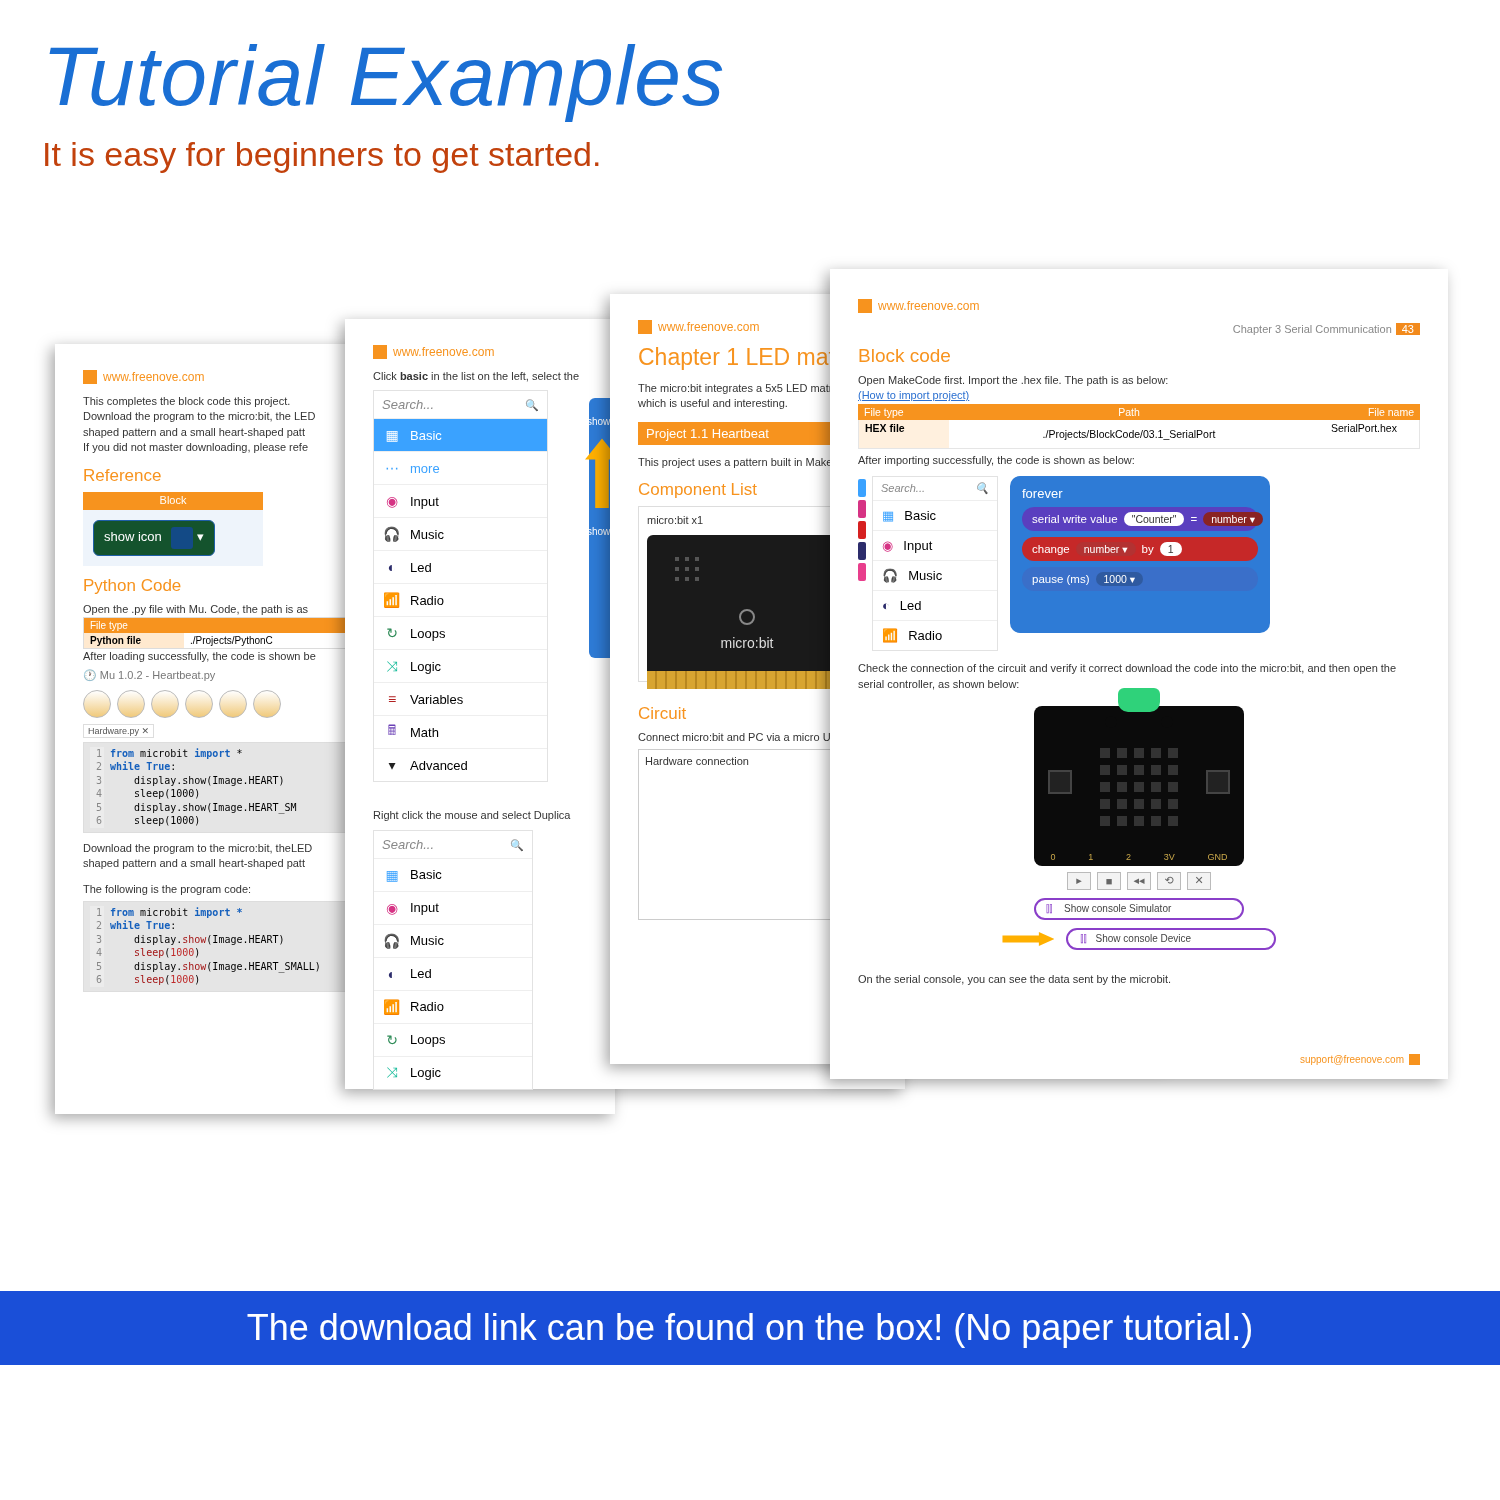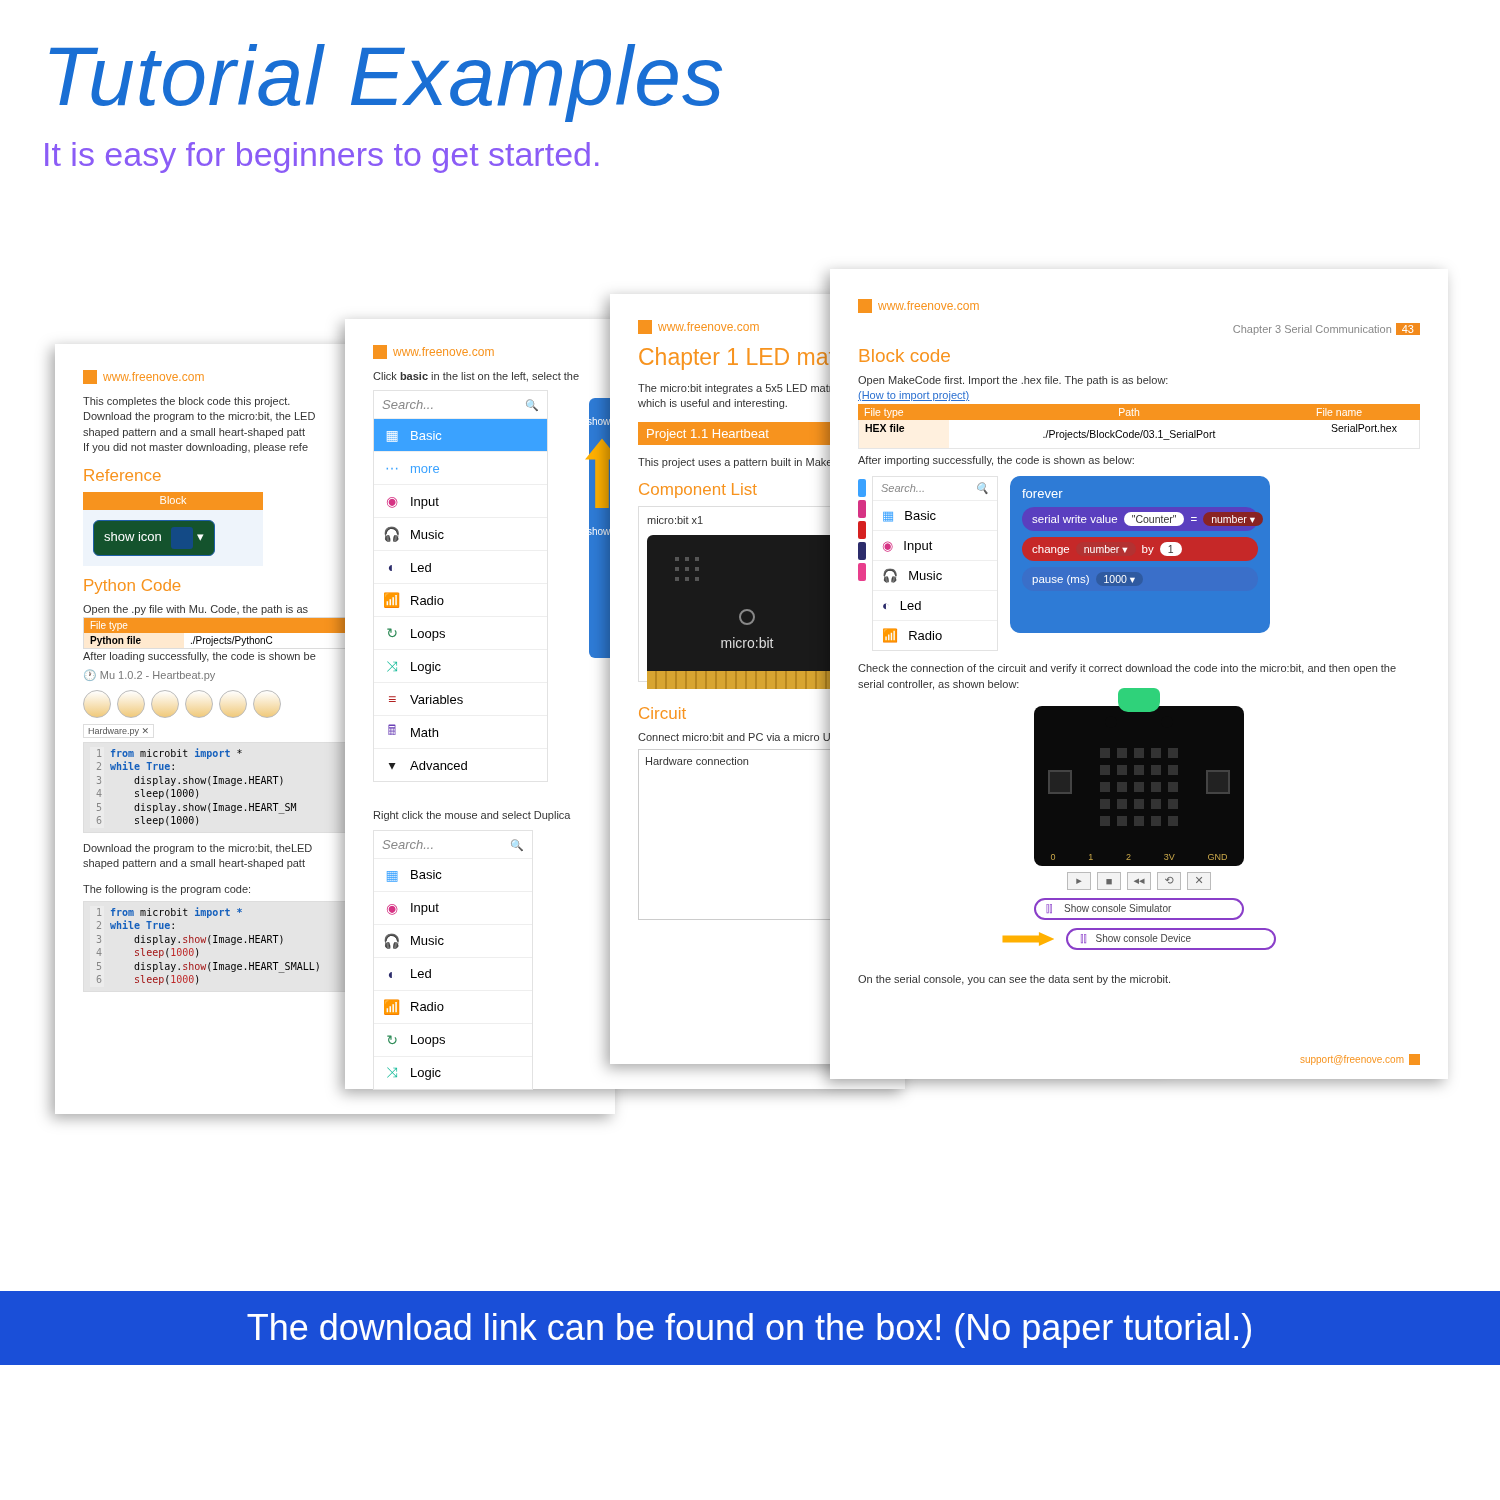--- a/index.html
+++ b/index.html
@@ -14,21 +14,21 @@
   .title {
     font-size: 84px;
     font-weight: normal;
     font-style: italic;
     color: #1a6fd4;
     padding: 28px 0 0 42px;
     letter-spacing: 1px;
   }
   .subtitle {
     font-size: 34px;
-    color: #8b5cf6;
+    color: #c2410c;
     padding: 10px 0 0 42px;
   }
   .pages {
     position: relative;
     margin-top: 90px;
     height: 980px;
   }
   .page {
     position: absolute;
     width: 560px;
@@ -107,21 +107,21 @@
   .mb-small .edge{position:absolute; top:-12px; left:0; right:0; height:14px; background:#d8a531;
                   background-image: repeating-linear-gradient(90deg,#d8a531 0 6px,#b8871f 6px 8px);}
   .mb-small .brand{position:absolute; top:50%; left:50%; transform:translate(-50%,-50%) rotate(-90deg); color:#ccc; font-size:12px;}
 
   
   .chapter-top { text-align:right; color:#888; font-size:11px; margin-bottom:4px;}
   .chapter-top .pg{ display:inline-block; background:#f28a1c; color:#fff; padding:0 6px; margin-left:4px;}
   .tbl4 { font-size:10.5px; }
   .tbl4 .hd{ display:flex; background:#f7931e; color:#fff;}
   .tbl4 .hd span{ padding:2px 6px; }
-  .tbl4 .hd .c1{width:90px;} .tbl4 .hd .c2{flex:1; text-align:center;} .tbl4 .hd .c3{width:110px; text-align:left;}
+  .tbl4 .hd .c1{width:90px;} .tbl4 .hd .c2{flex:1; text-align:center;} .tbl4 .hd .c3{width:110px; text-align:right;}
   .tbl4 .rw{ display:flex; border:1px solid #e5e5e5; border-top:none;}
   .tbl4 .rw .c1{width:90px; background:#fff0de; font-weight:bold; padding:2px 6px;}
   .tbl4 .rw .c2{flex:1; padding:8px 6px; text-align:center;}
   .tbl4 .rw .c3{width:110px; padding:2px 6px; text-align:center;}
   .p4-flex{display:flex; gap:12px; margin-top:8px;}
   .p4-menu{width:140px;}
   .p4-menu .mini{border:1px solid #e2e2e2;}
   .p4-menu .search{padding:5px 8px; color:#888; font-style:italic; display:flex;justify-content:space-between;}
   .p4-menu .it{display:flex;align-items:center;gap:10px;padding:7px 9px;border-top:1px solid #eee;font-size:13px;}
   .p4-menu .basic .ic{color:#3aa2ff;} .p4-menu .input .ic{color:#d63384;} .p4-menu .music .ic{color:#d62020;}

